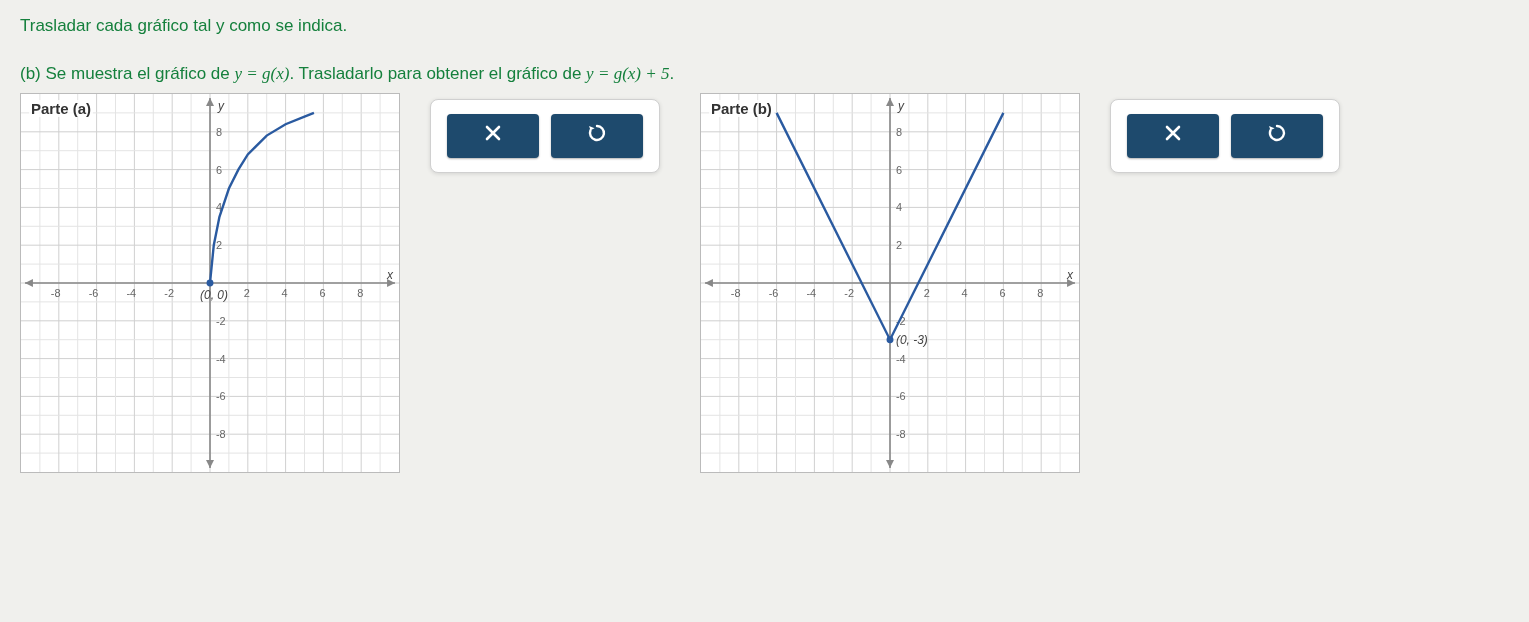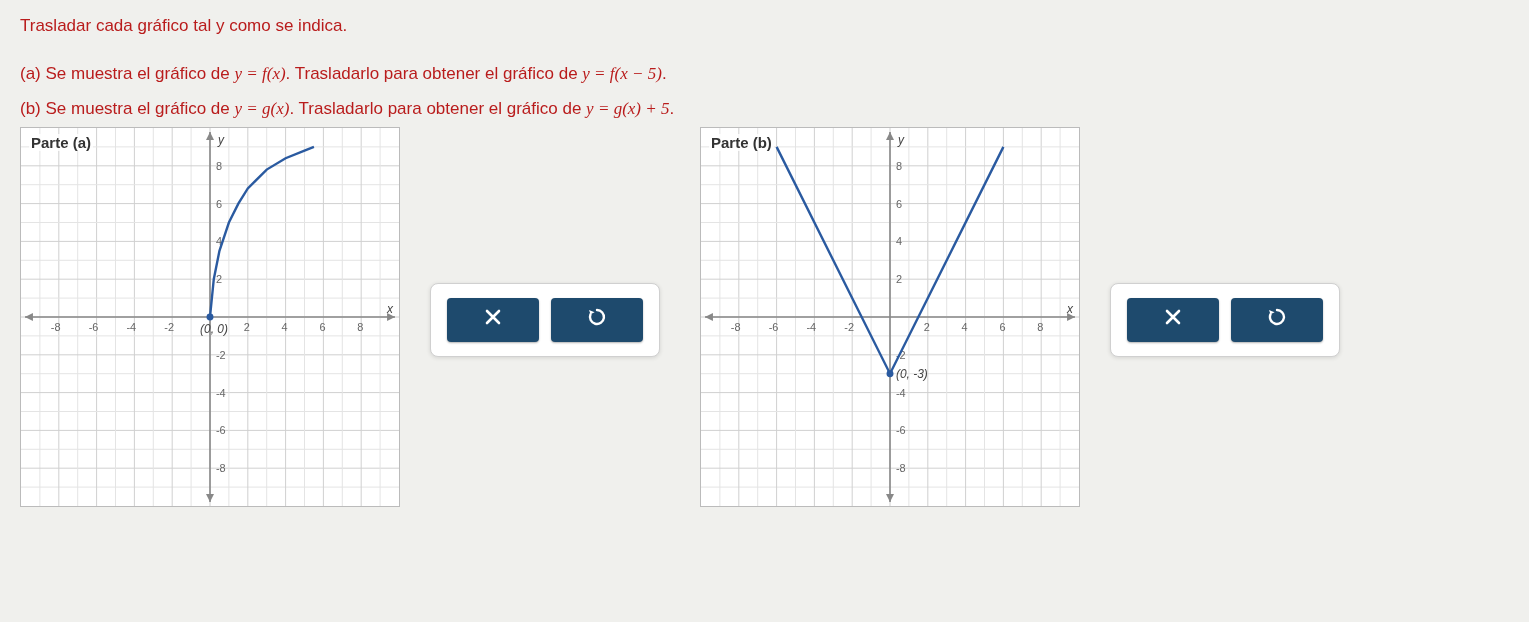--- a/index.html
+++ b/index.html
@@ -3,25 +3,25 @@
 <meta charset="utf-8">
 <style>
   * { box-sizing: border-box; margin: 0; padding: 0; }
   body {
     font-family: "Segoe UI", Arial, sans-serif;
     background: #f0f0ed;
     color: #333;
     padding: 10px 20px;
     width: 1529px;
   }
-  .instructions { font-size: 17px; color: #b91c1c; line-height: 1.9; }
+  .instructions { font-size: 17px; color: #15803d; line-height: 1.9; }
   .instr-line { margin-bottom: 2px; }
   .math { font-style: italic; font-family: "Times New Roman", serif; }
   .panels-row { display: flex; gap: 40px; align-items: flex-start; }
-  .panel-group { display: flex; align-items: center; gap: 30px; }
+  .panel-group { display: flex; align-items: flex-start; gap: 30px; }
   .graph-box {
     width: 380px; height: 380px;
     border: 1px solid #bbb;
     background: #fff;
     position: relative;
     overflow: hidden;
   }
   .part-label {
     position: absolute; top: 6px; left: 8px;
     font-weight: bold; font-size: 15px; color: #333;
@@ -52,23 +52,20 @@
     cursor: pointer;
     box-shadow: 0 1px 2px rgba(0,0,0,.3);
   }
 </style>
 </head>
 <body>
 
 <div class="instructions">
   <div class="instr-line">Trasladar cada gráfico tal y como se indica.</div>
   <div style="height:14px"></div>
-  <div class="instr-line">
-    <span>(a) Se muestra el gráfico de </span><span class="math">y = f(x)</span><span>. Trasladarlo para obtener el gráfico de </span><span class="math">y = f(x − 5)</span><span>.</span>
-  </div>
   <div class="instr-line">
     <span>(b) Se muestra el gráfico de </span><span class="math">y = g(x)</span><span>. Trasladarlo para obtener el gráfico de </span><span class="math">y = g(x) + 5</span><span>.</span>
   </div>
 </div>
 
 <div class="panels-row">
 
   <div class="panel-group">
     <div class="graph-box">
       <div class="part-label">Parte (a)</div>

